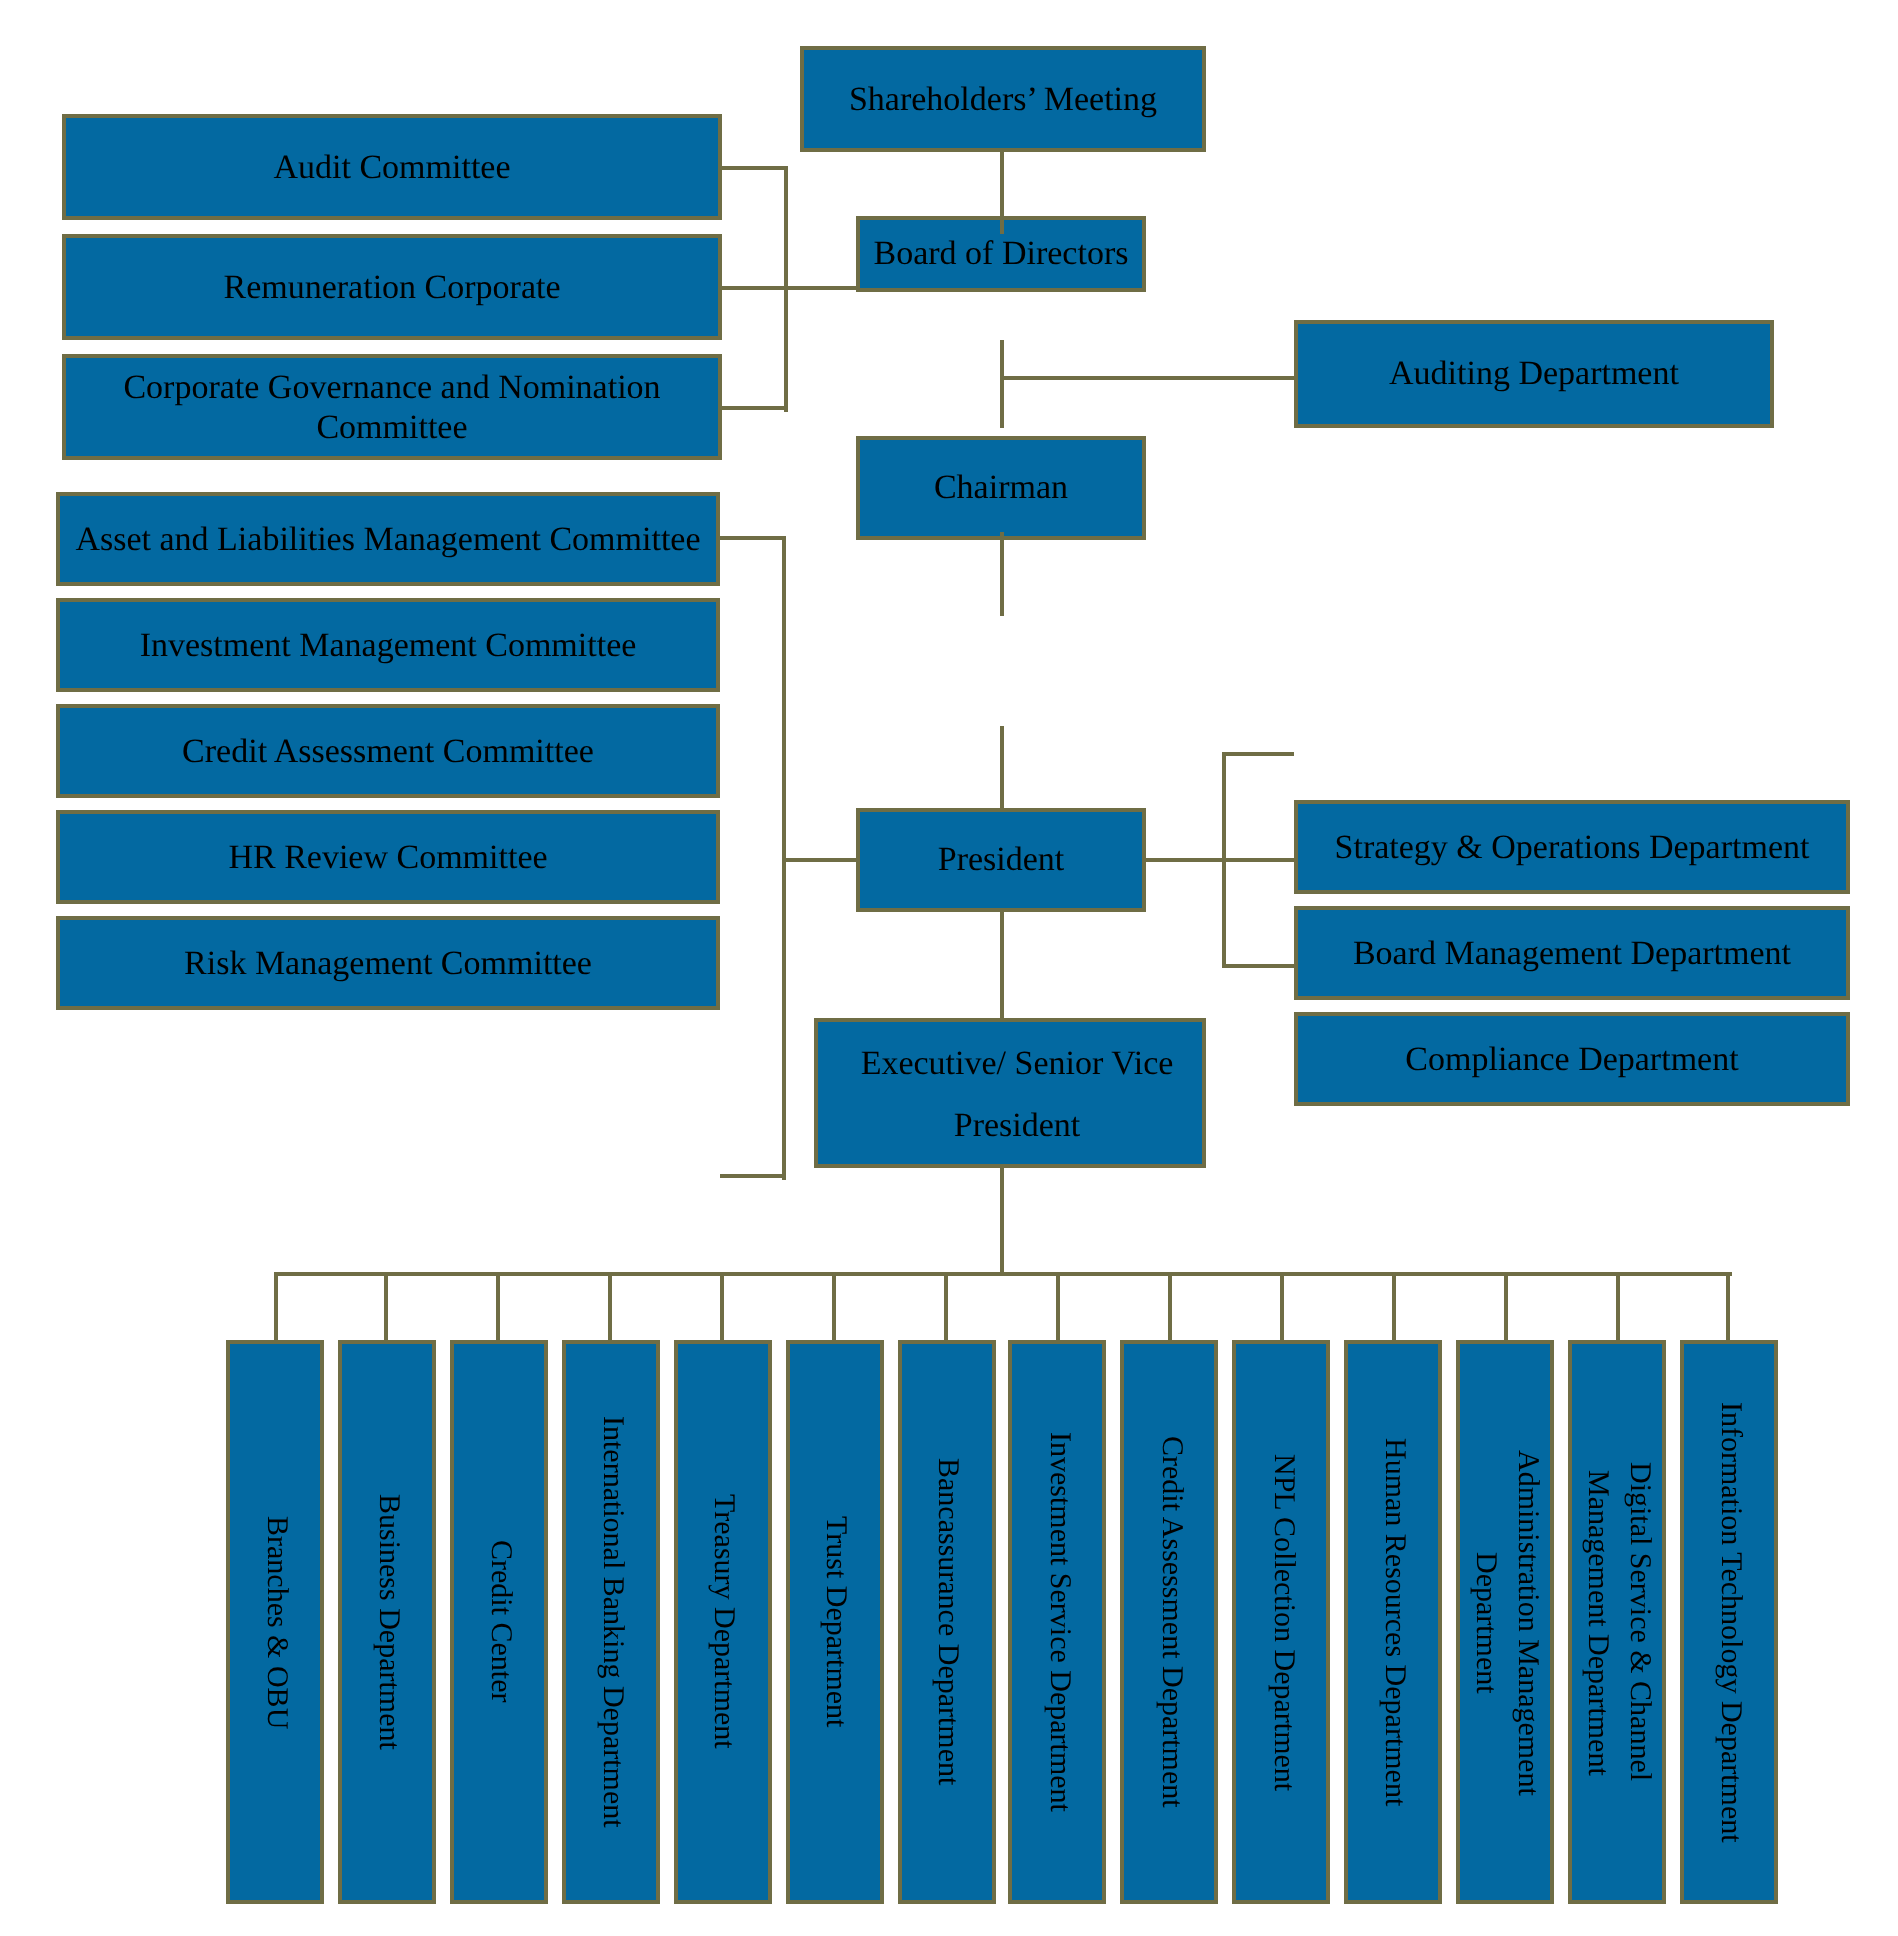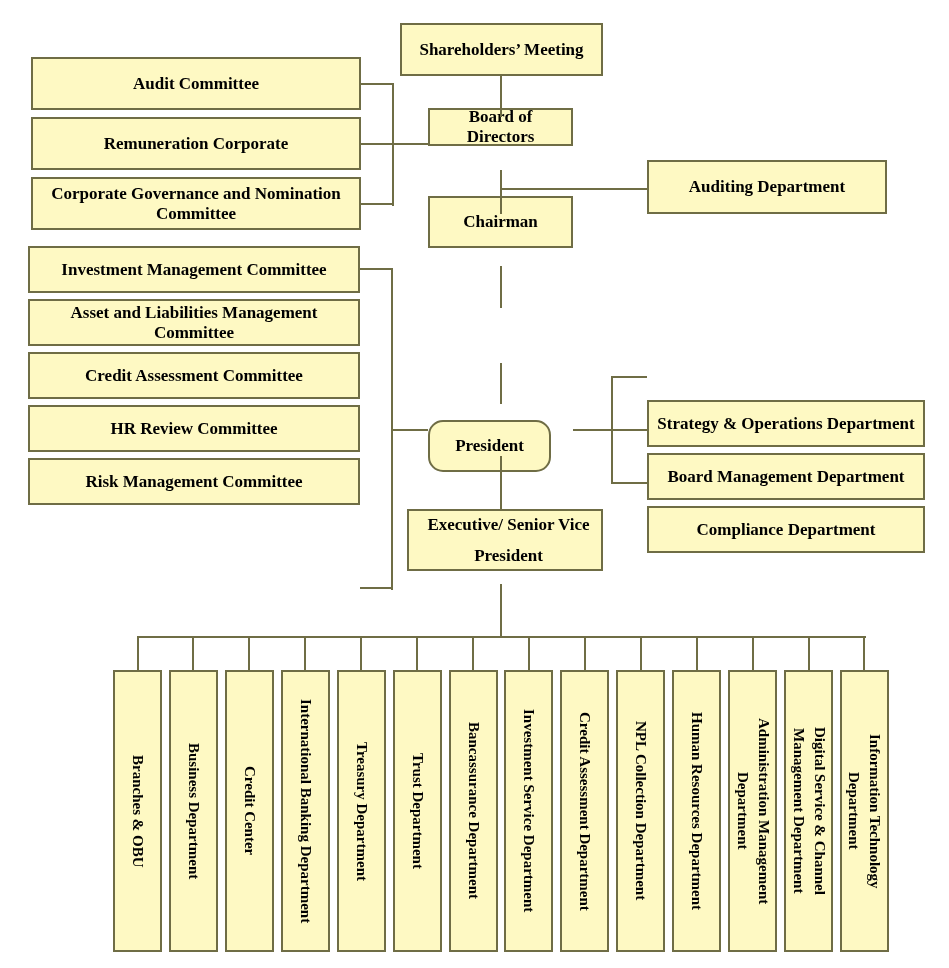--- a/index.html
+++ b/index.html
@@ -11,38 +11,37 @@
   }
   .canvas {
     position: relative;
     width: 949px;
     height: 968px;
     background: #ffffff;
     overflow: hidden;
   }
   .obox {
     position: absolute;
-    background: #fef9c3;
+    background: #0369a1;
     border: 2px solid var(--line);
     display: flex;
     align-items: center;
     justify-content: center;
     text-align: center;
     font-size: 17px;
     line-height: 20px;
     padding: 1px 4px;
-    font-weight: bold;
   }
   
   .b-shareholders { left: 400px; top: 23px;  width: 203px; height: 53px; }
   .b-board        { left: 428px; top: 108px; width: 145px; height: 38px; }
-  .b-chairman     { left: 428px; top: 196px; width: 145px; height: 52px; }
+  .b-chairman     { left: 428px; top: 218px; width: 145px; height: 52px; }
   .b-vicechair    { left: 428px; top: 308px; width: 145px; height: 55px; }
-  .b-president    { left: 428px; top: 420px; width: 123px; height: 52px; border-radius: 15px; }
-  .b-evp          { left: 407px; top: 509px; width: 196px; height: 62px; line-height: 31px; padding-left: 11px; }
+  .b-president    { left: 428px; top: 404px; width: 145px; height: 52px; }
+  .b-evp          { left: 407px; top: 509px; width: 196px; height: 75px; line-height: 31px; padding-left: 11px; }
   .b-auditing     { left: 647px; top: 160px; width: 240px; height: 54px; }
   
   .group { position: absolute; display: flex; flex-direction: column; }
   .g-board-committees     { left: 31px;  top: 57px;  width: 330px; gap: 7px; border-radius: 30px; }
   .g-president-committees { left: 28px;  top: 246px; width: 332px; gap: 6px; }
   .g-president-depts      { left: 647px; top: 353px; width: 278px; gap: 6px; margin-top: 47px; }
   .g-board-committees .obox,
   .g-president-committees .obox,
   .g-president-depts .obox { position: relative; width: 100%; }
   .g-board-committees .obox { height: 53px; }
@@ -108,25 +107,25 @@
       </div>
 
       <div class="obox">
         <span>Corporate Governance and Nomination Committee</span>
       </div>
     </div>
 
   <div class="group g-president-committees">
 
       <div class="obox">
+        <span>Asset and Liabilities Management Committee</span>
+      </div>
+
+      <div class="obox">
         <span>Investment Management Committee</span>
-      </div>
-
-      <div class="obox">
-        <span>Asset and Liabilities Management Committee</span>
       </div>
 
       <div class="obox">
         <span>Credit Assessment Committee</span>
       </div>
 
       <div class="obox">
         <span>HR Review Committee</span>
       </div>
 

